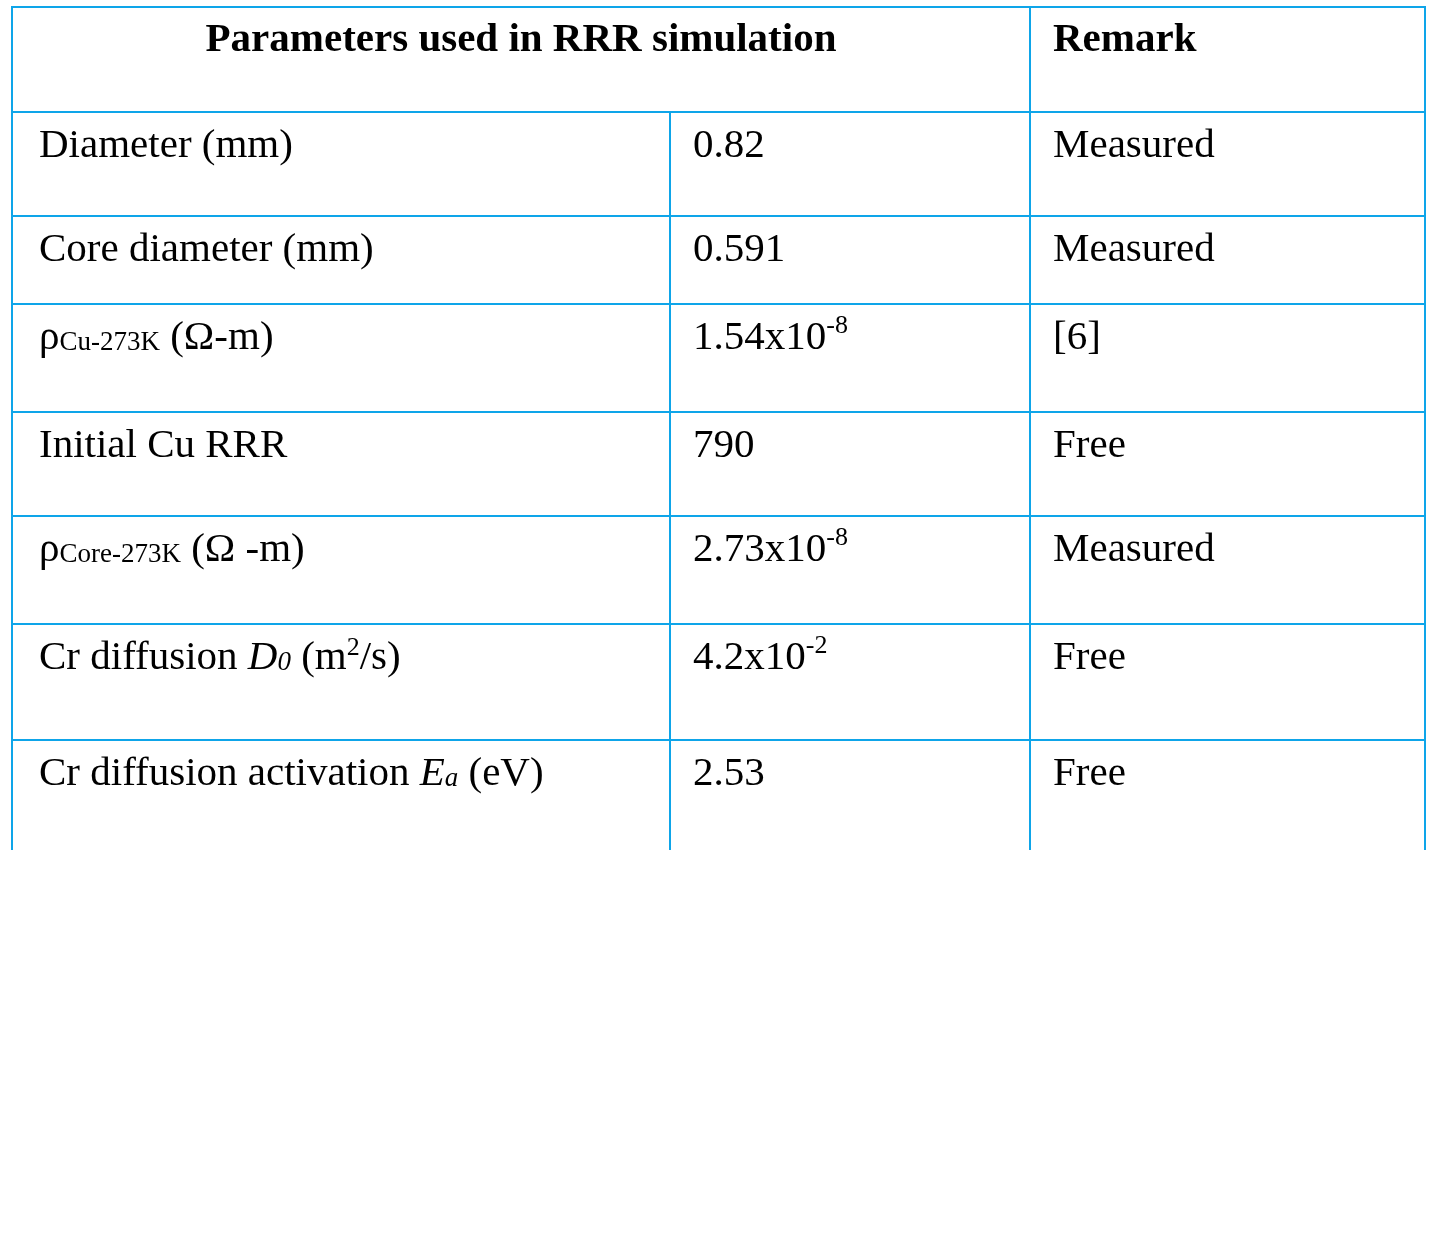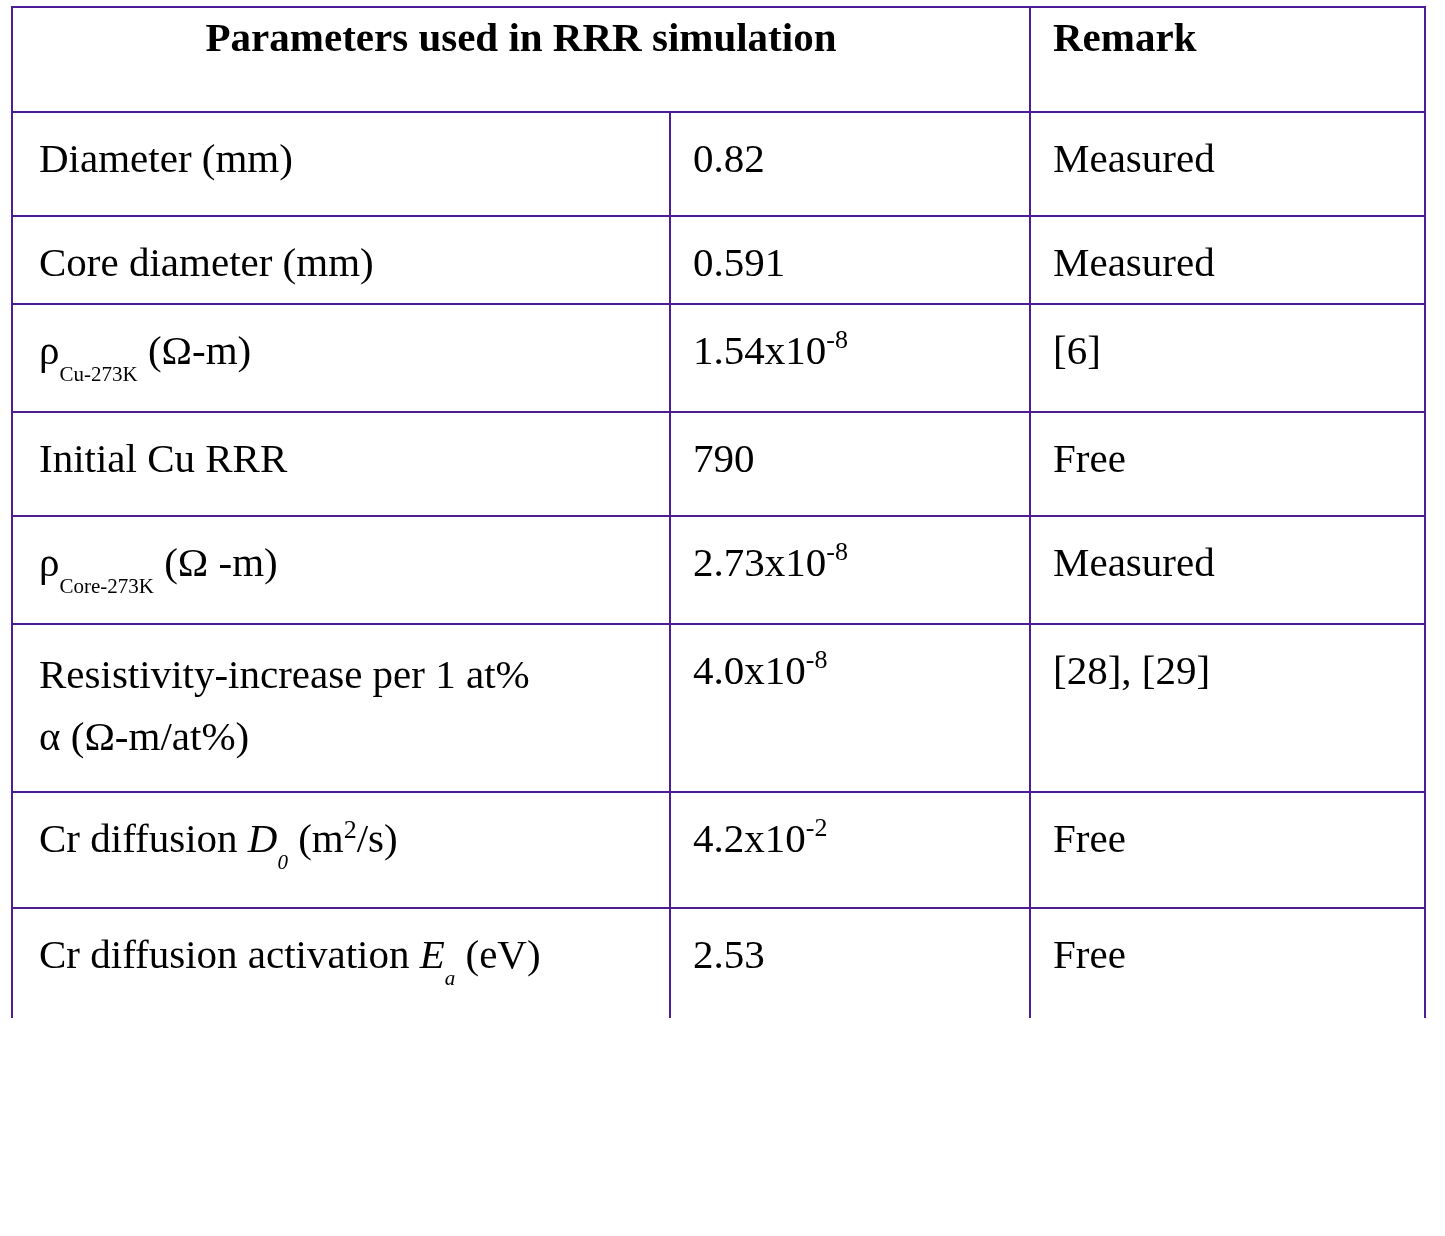--- a/index.html
+++ b/index.html
@@ -1,30 +1,30 @@
 <!DOCTYPE html>
 <html><head>
 <meta charset="utf-8">
 <style>
   html, body { margin: 0; padding: 0; background: #ffffff; }
   body { width: 1445px; height: 1236px; overflow: hidden; position: relative;
          font-family: "Liberation Serif", "DejaVu Serif", serif; color: #000; }
   .tbl { position: absolute; left: 11px; top: 6px; width: 1415px; border-collapse: collapse; table-layout: fixed; }
-  .tbl td, .tbl th { border: 2px solid #4c1d95; vertical-align: top; padding: 0; font-size: 41px; line-height: 54px; font-weight: normal; text-align: left; }
+  .tbl td, .tbl th { border: 2px solid #0ea5e9; vertical-align: top; padding: 0; font-size: 41px; line-height: 54px; font-weight: normal; text-align: left; }
   .tbl th { font-weight: bold; }
   .c1 { width: 658px; }
   .c2 { width: 360px; }
   .c3 { width: 395px; }
   .pad1 { padding-left: 26px !important; }
   .pad2 { padding-left: 22px !important; margin-top: 16px; }
   .pad3 { padding-left: 22px !important; }
   .hdr-main { text-align: center !important; padding-top: 2px !important; }
   .hdr-rem { padding-top: 2px !important; margin-top: 47px; }
-  .cell-inner { padding-top: 18px; }
-  sub.small { font-size: 21px; vertical-align: baseline; position: relative; top: 17px; }
+  .cell-inner { padding-top: 3px; }
+  sub.small { font-size: 27px; vertical-align: baseline; position: relative; top: 1px; }
   sup { font-size: 26px; vertical-align: baseline; position: relative; top: -16px; }
   sup.unit { font-size: 26px; top: -14px; }
   i { font-style: italic; }
   .tbl tr.last td { border-bottom: none; }
 </style>
 </head>
 <body>
 
 <table class="tbl">
   <colgroup>
@@ -93,34 +93,20 @@
     <td class="pad2">
           <div class="cell-inner"><span>2.73x10</span><sup>-8</sup></div>
         </td>
     <td class="pad3">
           <div class="cell-inner">Measured</div>
         </td>
   </tr>
 
 
 
-  <tr style="height:168px">
-    <td class="pad1">
-          <div class="cell-inner">
-            <div style="line-height:62px">Resistivity-increase per 1 at%</div>
-            <div style="line-height:62px">α (Ω-m/at%)</div>
-          </div>
-        </td>
-    <td class="pad2">
-          <div class="cell-inner"><span>4.0x10</span><sup>-8</sup></div>
-        </td>
-    <td class="pad3">
-          <div class="cell-inner">[28], [29]</div>
-        </td>
-  </tr>
 
   <tr style="height:116px">
     <td class="pad1">
           <div class="cell-inner"><span>Cr diffusion </span><i>D</i><sub class="small" style="font-style:italic">0</sub><span> (m</span><sup class="unit">2</sup><span>/s)</span></div>
         </td>
     <td class="pad2">
           <div class="cell-inner"><span>4.2x10</span><sup>-2</sup></div>
         </td>
     <td class="pad3">
           <div class="cell-inner">Free</div>

